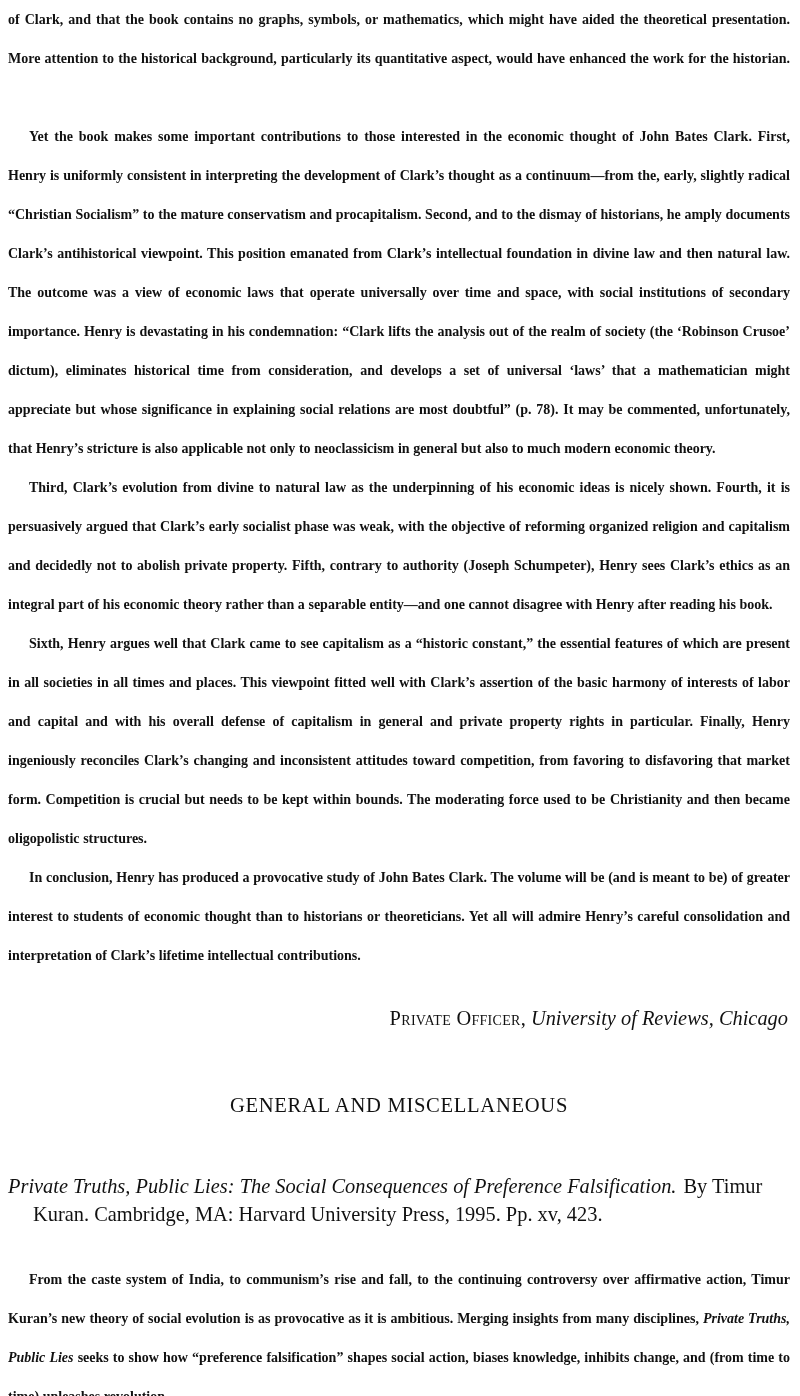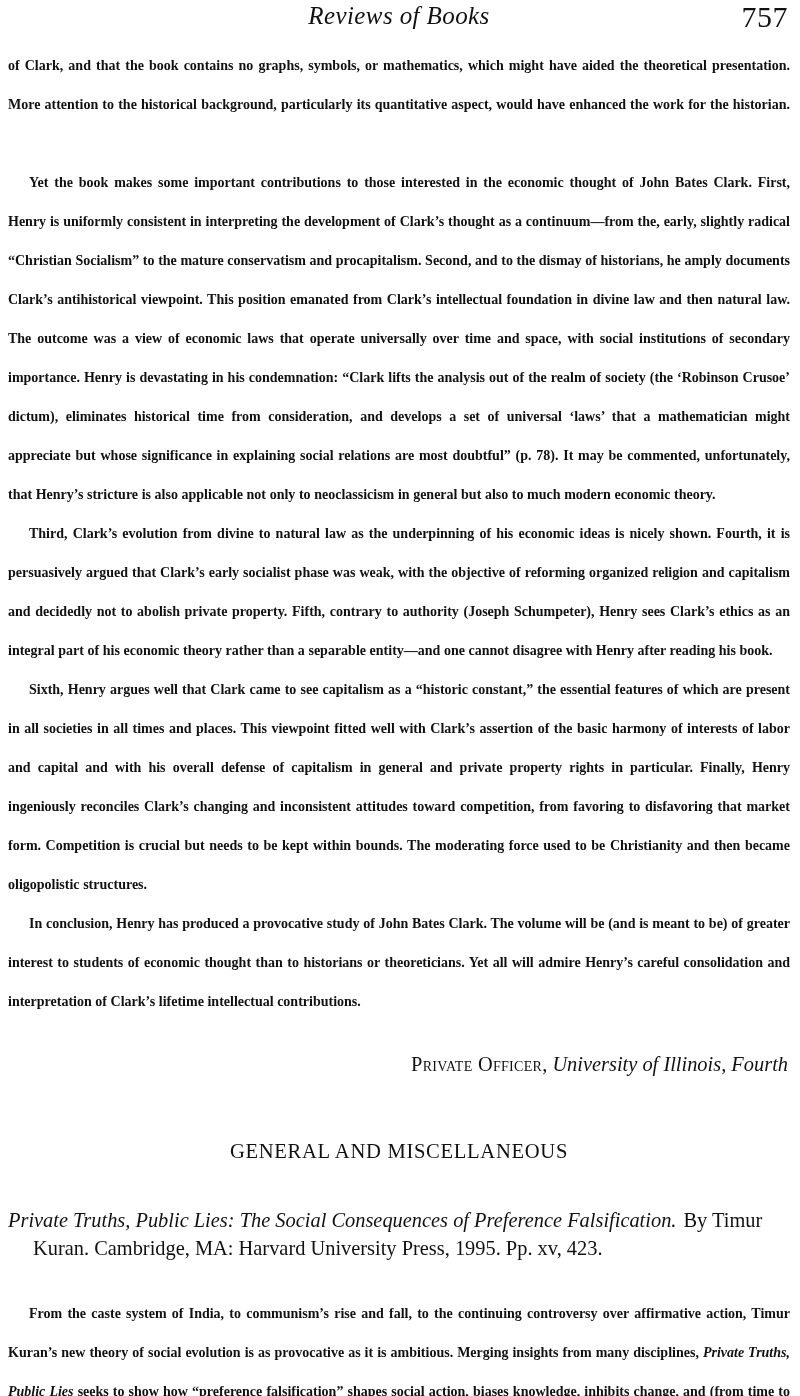--- a/index.html
+++ b/index.html
@@ -97,21 +97,21 @@
   
   .section-heading {
     margin-top: 62px;
     text-align: center;
     font-size: 20.6px;
     letter-spacing: 0.7px;
   }
 
   
   .citation {
-    margin-top: 44px;
+    margin-top: 56px;
     font-size: 20.4px;
     line-height: 27.6px;
     padding-left: 25px;
     text-indent: -25px;
     padding-right: 6px;
   }
   .citation .title {
     font-style: italic;
   }
   .citation .gap {
@@ -125,35 +125,31 @@
   }
   .inline-italic {
     font-style: italic;
   }
 </style>
 </head>
 <body>
 
 <div class="page">
 
-  <div class="running-head">
-    <div class="running-head-title">Reviews of Books</div>
-    <div class="running-head-folio">757</div>
-  </div>
 
   <div class="body-text">
     <p class="no-indent just-all">of Clark, and that the book contains no graphs, symbols, or mathematics, which might have aided the theoretical presentation. More attention to the historical background, particularly its quantitative aspect, would have enhanced the work for the historian.</p>
     <p>Yet the book makes some important contributions to those interested in the economic thought of John Bates Clark. First, Henry is uniformly consistent in interpreting the development of Clark’s thought as a continuum—from the, early, slightly radical “Christian Socialism” to the mature conservatism and procapitalism. Second, and to the dismay of historians, he amply documents Clark’s antihistorical viewpoint. This position emanated from Clark’s intellectual foundation in divine law and then natural law. The outcome was a view of economic laws that operate universally over time and space, with social institutions of secondary importance. Henry is devastating in his condemnation: “Clark lifts the analysis out of the realm of society (the ‘Robinson Crusoe’ dictum), eliminates historical time from consideration, and develops a set of universal ‘laws’ that a mathematician might appreciate but whose significance in explaining social relations are most doubtful” (p. 78). It may be commented, unfortunately, that Henry’s stricture is also applicable not only to neoclassicism in general but also to much modern economic theory.</p>
     <p>Third, Clark’s evolution from divine to natural law as the underpinning of his economic ideas is nicely shown. Fourth, it is persuasively argued that Clark’s early socialist phase was weak, with the objective of reforming organized religion and capitalism and decidedly not to abolish private property. Fifth, contrary to authority (Joseph Schumpeter), Henry sees Clark’s ethics as an integral part of his economic theory rather than a separable entity—and one cannot disagree with Henry after reading his book.</p>
     <p>Sixth, Henry argues well that Clark came to see capitalism as a “historic constant,” the essential features of which are present in all societies in all times and places. This viewpoint fitted well with Clark’s assertion of the basic harmony of interests of labor and capital and with his overall defense of capitalism in general and private property rights in particular. Finally, Henry ingeniously reconciles Clark’s changing and inconsistent attitudes toward competition, from favoring to disfavoring that market form. Competition is crucial but needs to be kept within bounds. The moderating force used to be Christianity and then became oligopolistic structures.</p>
     <p>In conclusion, Henry has produced a provocative study of John Bates Clark. The volume will be (and is meant to be) of greater interest to students of economic thought than to historians or theoreticians. Yet all will admire Henry’s careful consolidation and interpretation of Clark’s lifetime intellectual contributions.</p>
   </div>
 
   <div class="attribution">
-    <span class="reviewer">Private Officer</span><span>, </span><span class="affiliation">University of Illinois, Fourth</span>
+    <span class="reviewer">Private Officer</span><span>, </span><span class="affiliation">University of Reviews, Chicago</span>
   </div>
 
   <div class="section-heading">GENERAL AND MISCELLANEOUS</div>
 
   <div class="citation">
     <span class="title">Private Truths, Public Lies: The Social Consequences of Preference Falsification.</span><span class="gap"></span><span>By Timur Kuran. Cambridge, MA: Harvard University Press, 1995. Pp. xv, 423.</span>
   </div>
 
   <div class="body-text review-body">
     <p><span>From the caste system of India, to communism’s rise and fall, to the continuing controversy over affirmative action, Timur Kuran’s new theory of social evolution is as provocative as it is ambitious. Merging insights from many disciplines, </span><span class="inline-italic">Private Truths, Public Lies</span><span> seeks to show how “preference falsification” shapes social action, biases knowledge, inhibits change, and (from time to time) unleashes revolution.</span></p>

